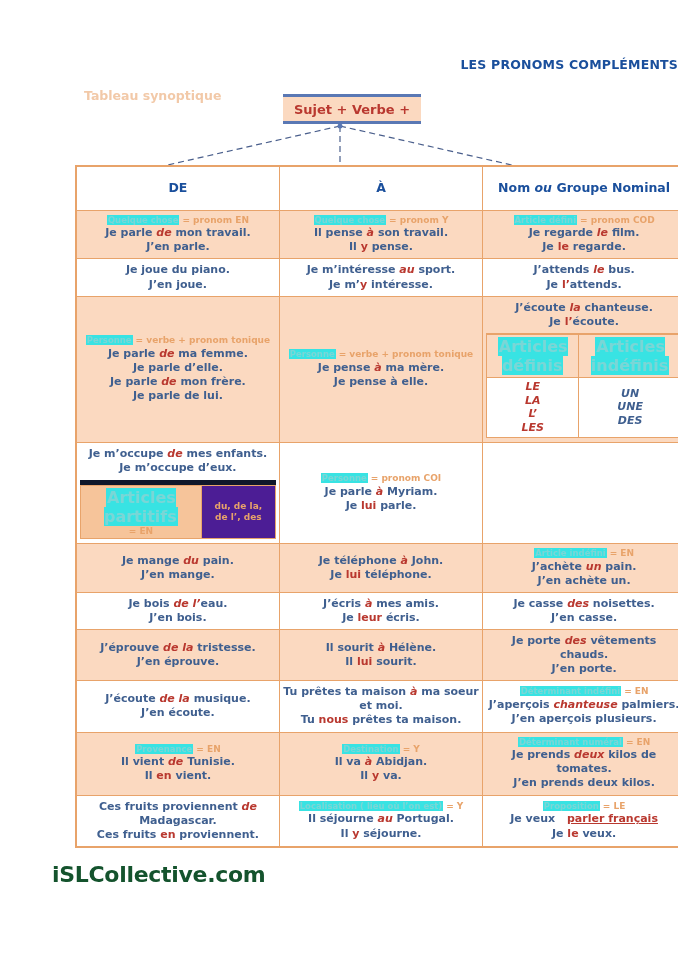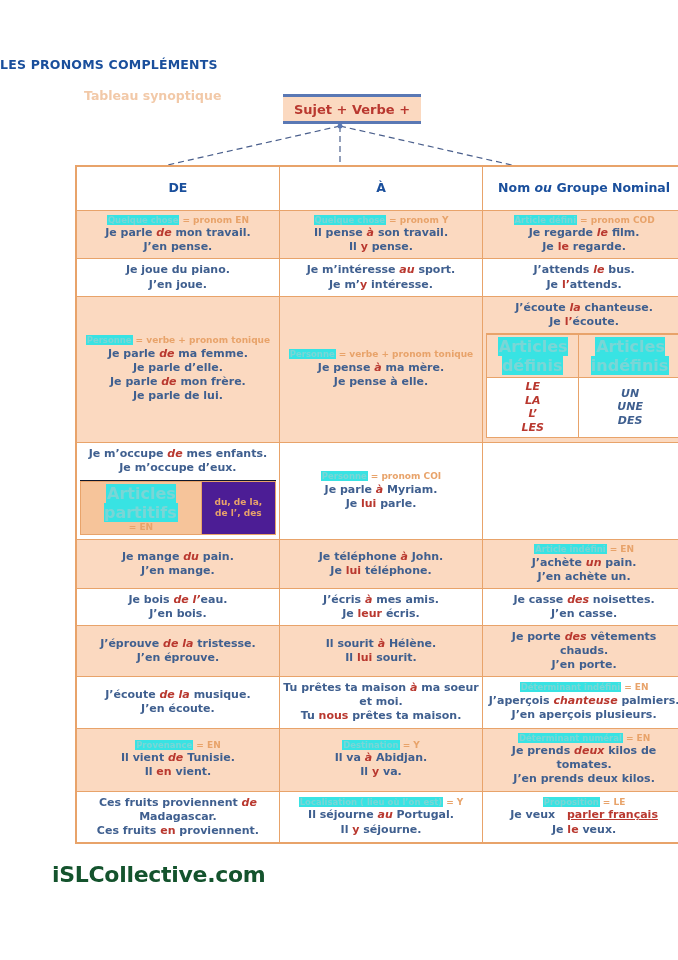--- a/index.html
+++ b/index.html
@@ -7,21 +7,21 @@
     width:678px;height:960px;
     background:#ffffff;
     font-family:"DejaVu Sans","Liberation Sans",sans-serif;
     overflow:hidden;
     position:relative;
   }
   .page{position:relative;width:678px;height:960px;}
 
   
   .title{
-    position:absolute;left:0;top:57px;width:678px;text-align:left;
+    position:absolute;left:0;top:57px;width:678px;text-align:right;
     color:#1a4f9c;font-weight:bold;font-size:12.5px;letter-spacing:.2px;
   }
   .subtitle{
     position:absolute;left:84px;top:88px;
     color:#f2c9a8;font-weight:bold;font-size:12.5px;
   }
   .sujet-box{
     position:absolute;left:283px;top:94px;width:138px;height:30px;
     background:#fbd9c0;
     border-top:3px solid #5a78b4;border-bottom:3px solid #5a78b4;
@@ -76,21 +76,21 @@
   .subtbl td{border:1px solid #e8a36a;padding:2px 2px;}
   .sublblcell{background:#fbd9c0;height:26px;vertical-align:middle;}
   .artlist{
     background:#ffffff;font-style:italic;font-weight:bold;font-size:11px;
     line-height:1.25;padding:6px 2px;
   }
   .artdef{color:#b9382f;}
   .artindef{color:#3f5f8f;}
 
   
-  .partwrap{margin-top:5px;border-top:1px solid #0f172a;}
+  .partwrap{margin-top:5px;border-top:5px solid #0f172a;}
   .parttbl{width:100%;border-collapse:collapse;}
   .parttbl td{border:1px solid #e8a36a;padding:2px;}
   .part-l{background:#f6c49a;width:62%;}
   .part-r{background:#4c1d95;width:38%;color:#e8a36a;font-weight:bold;font-size:9px;line-height:1.25;}
   .eq{color:#e8a36a;font-weight:bold;font-size:9px;}
 
   
   .footer{
     position:absolute;left:52px;top:862px;
     color:#14532d;font-weight:bold;font-size:22px;letter-spacing:-.3px;
@@ -117,21 +117,21 @@
         <tr>
           <td class="colhead c1">DE</td>
           <td class="colhead c2">À</td>
           <td class="colhead c3">Nom <i>ou</i> Groupe Nominal</td>
         </tr>
         <tr>
           <td class="c1 shade">
             <div class="lbl"><span class="hl">Quelque chose</span> <span class="eq">= pronom EN</span></div>
             <div class="sent">
               <div>Je parle <em>de</em> mon travail.</div>
-              <div>J’en pense.</div>
+              <div>J’en parle.</div>
             </div>
           </td>
           <td class="c2 shade">
             <div class="lbl"><span class="hl">Quelque chose</span> <span class="eq">= pronom  Y</span></div>
             <div class="sent">
               <div>Il pense <em>à</em> son travail.</div>
               <div>Il <span class="red">y</span> pense.</div>
             </div>
           </td>
           <td class="c3 shade">

